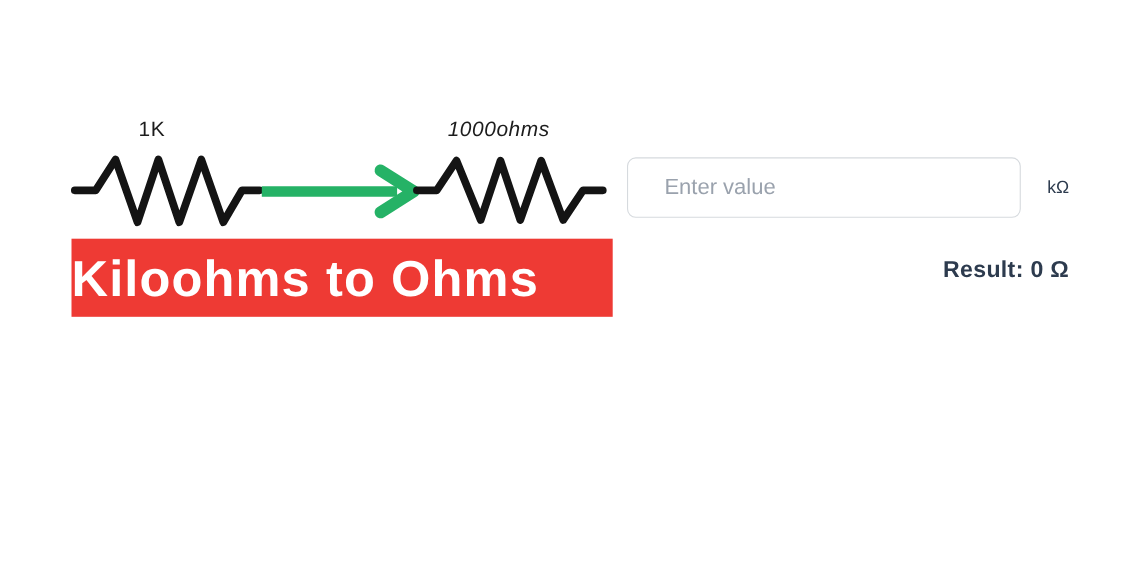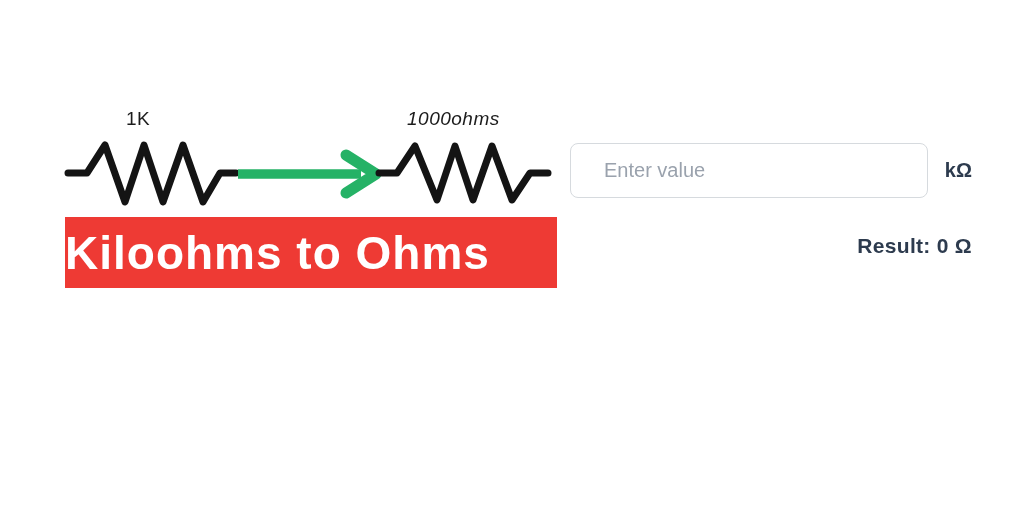--- a/index.html
+++ b/index.html
@@ -93,22 +93,22 @@
     padding: 0 33px;
     font-family: "Liberation Sans", sans-serif;
     font-size: 20px;
     color: #333;
     outline: none;
     background: #fff;
   }
   .value-input::placeholder { color: var(--placeholder-gray, #9aa2ad); }
   .unit-label {
     margin-left: auto;
-    font-size: 20px;
-    font-weight: 700;
+    font-size: 16px;
+    font-weight: 400;
     color: var(--slate-dark, #2d3b4e);
     white-space: nowrap;
   }
   .btn {
     display: block;
     width: 100%;
     border: none;
     border-radius: 8px;
     color: #ffffff;
     font-family: "Liberation Sans", sans-serif;

